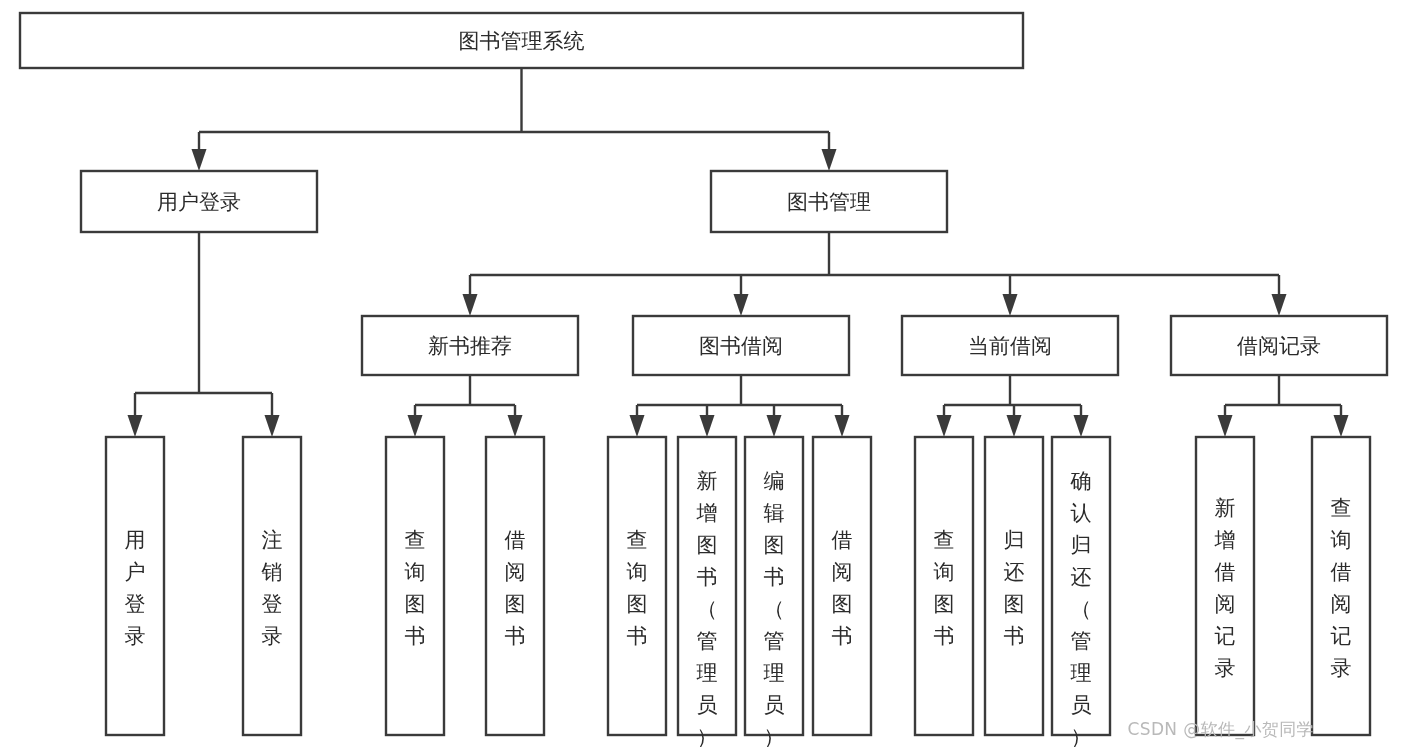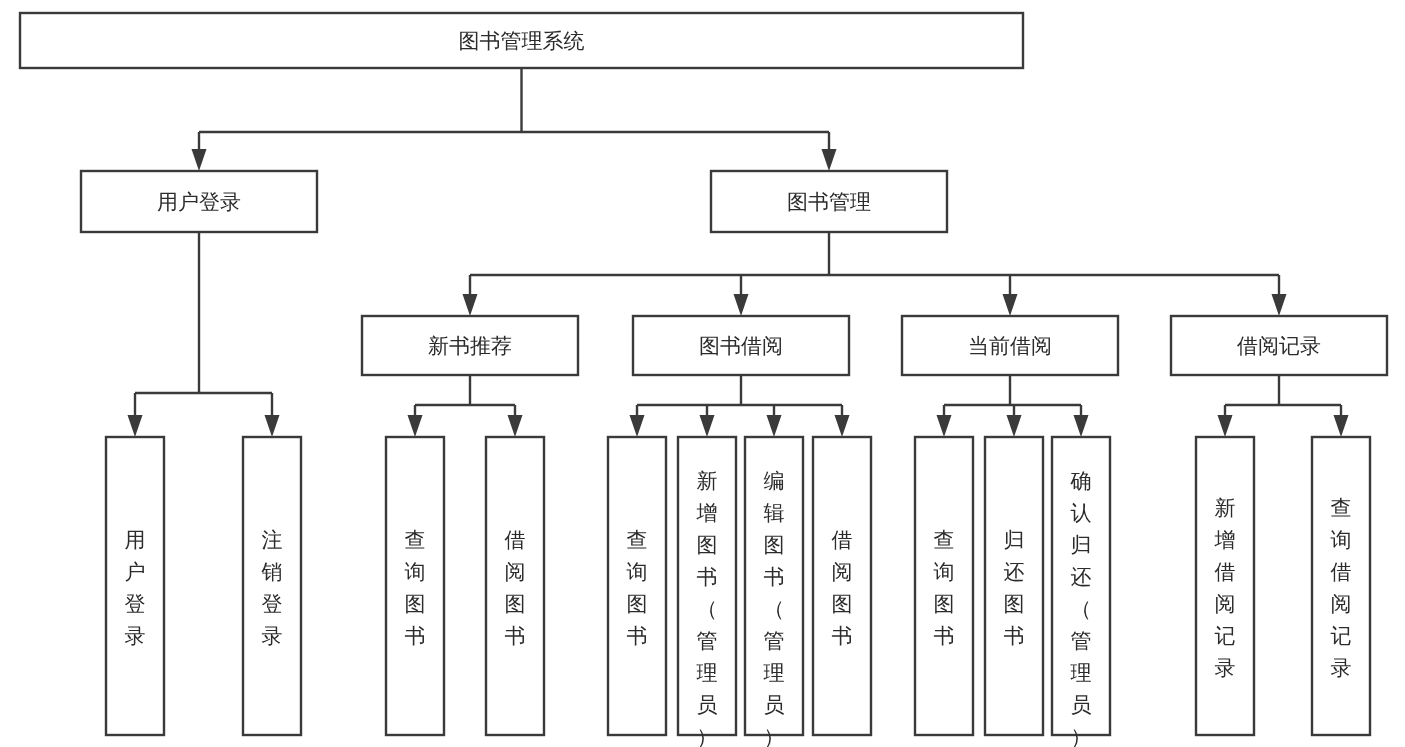--- a/index.html
+++ b/index.html
@@ -217,13 +217,14 @@
         <g>
           <rect class="node-box" x="1196" y="437" width="58" height="298"></rect>
           <text class="node-label-vertical" x="1225" y="514.96"><tspan x="1225" dy="0">新</tspan><tspan x="1225" dy="32">增</tspan><tspan x="1225" dy="32">借</tspan><tspan x="1225" dy="32">阅</tspan><tspan x="1225" dy="32">记</tspan><tspan x="1225" dy="32">录</tspan></text>
         </g>
         <g>
           <rect class="node-box" x="1312" y="437" width="58" height="298"></rect>
           <text class="node-label-vertical" x="1341" y="514.96"><tspan x="1341" dy="0">查</tspan><tspan x="1341" dy="32">询</tspan><tspan x="1341" dy="32">借</tspan><tspan x="1341" dy="32">阅</tspan><tspan x="1341" dy="32">记</tspan><tspan x="1341" dy="32">录</tspan></text>
         </g>
       </g>
   </svg>
+  <div class="watermark-text">CSDN @软件_小贺同学</div>
 </div>
 
 </body></html>

